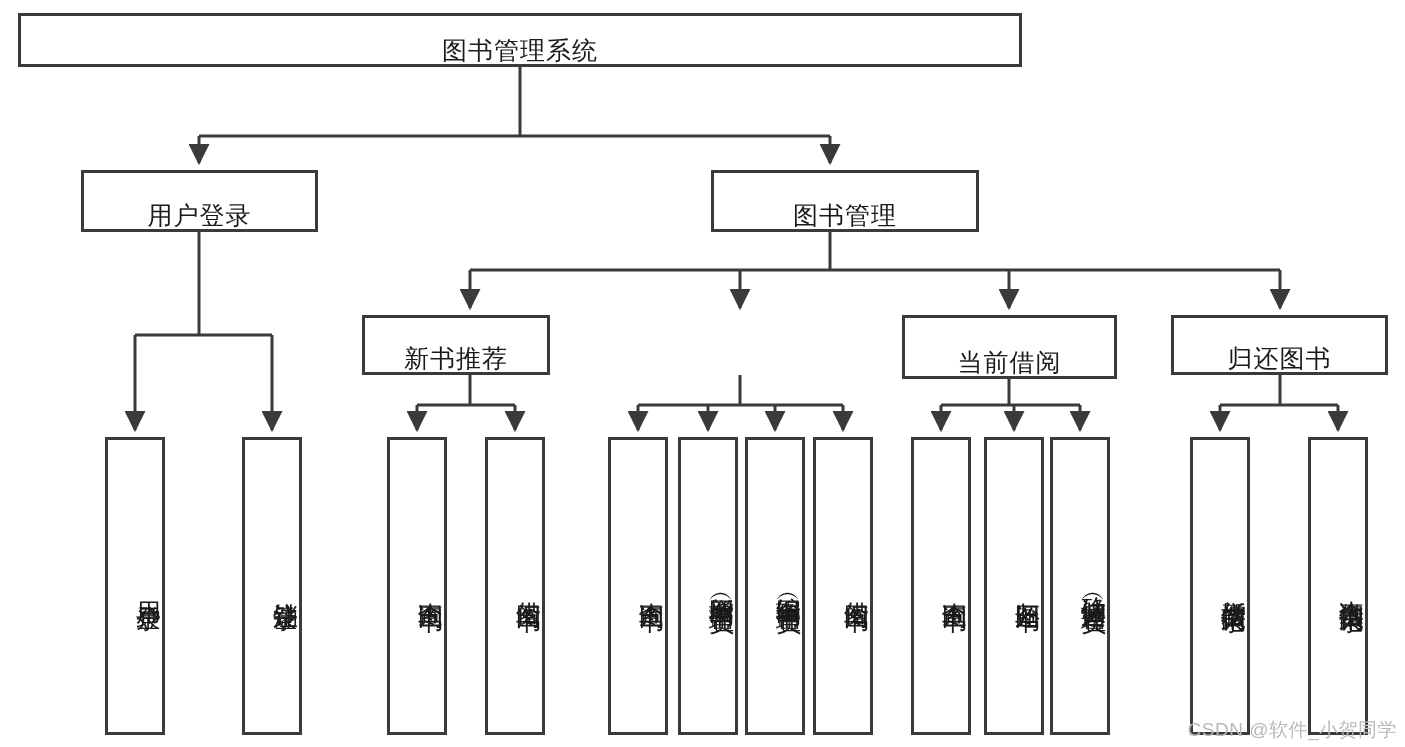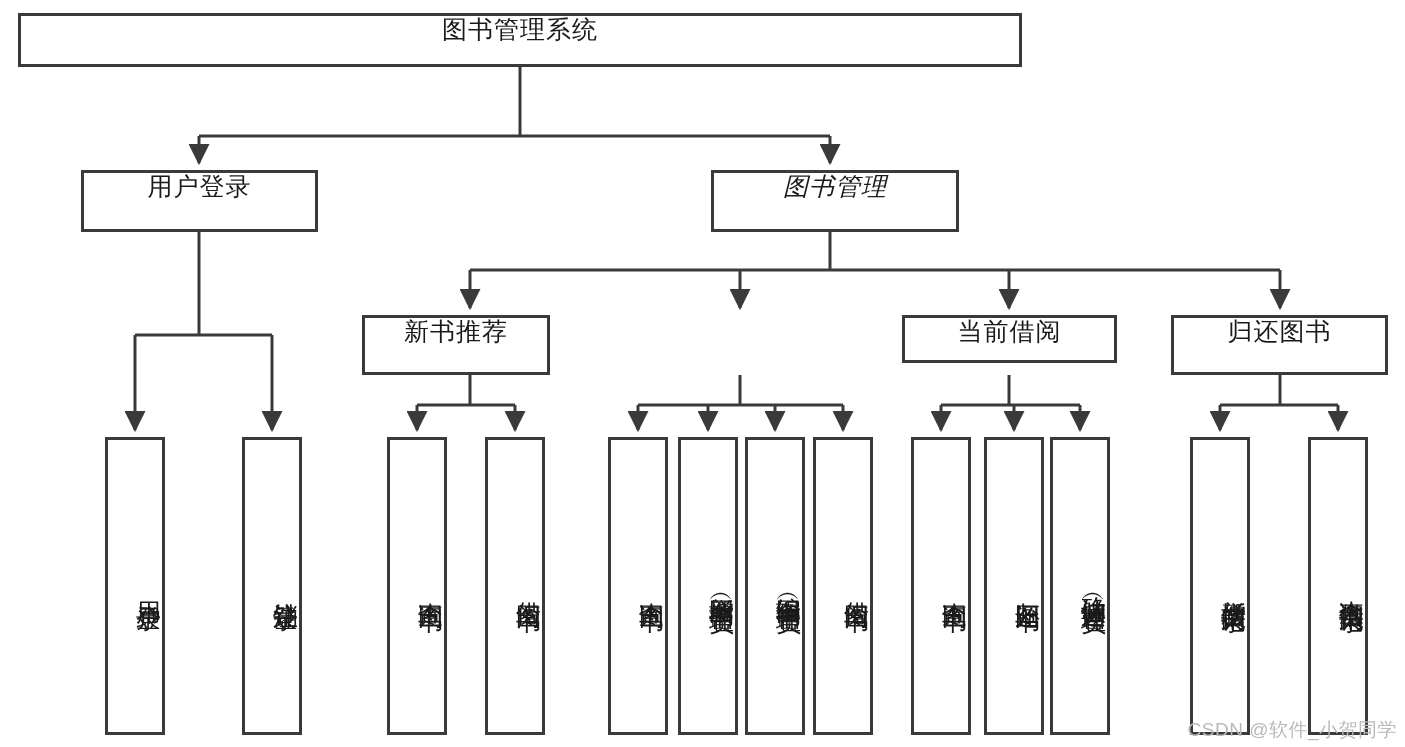--- a/index.html
+++ b/index.html
@@ -25,21 +25,21 @@
     width: 1405px;
     height: 747px;
     pointer-events: none;
   }
   .node {
     position: absolute;
     box-sizing: border-box;
     border: 3px solid #3a3a3a;
     background: #ffffff;
     display: flex;
-    align-items: flex-start;
+    align-items: flex-end;
     justify-content: center;
     color: #1a1a1a;
   }
   .node.horiz {
     font-size: 25px;
     letter-spacing: 1px;
     line-height: 1.1;
   }
   .node.vert {
     writing-mode: vertical-rl;
@@ -123,28 +123,28 @@
     </g>
   </svg>
 
   <div class="node horiz" style="left: 18px; top: 13px; width: 1004px; height: 54px;">
     <span>图书管理系统</span>
   </div>
 
   <div class="node horiz" style="left: 81px; top: 170px; width: 237px; height: 62px;">
     <span>用户登录</span>
   </div>
-  <div class="node horiz" style="left: 711px; top: 170px; width: 248px; height: 62px; font-style: italic;">
+  <div class="node horiz" style="left: 711px; top: 170px; width: 268px; height: 62px;">
     <span>图书管理</span>
   </div>
 
   <div class="node horiz" style="left: 362px; top: 315px; width: 188px; height: 60px;">
     <span>新书推荐</span>
   </div>
-  <div class="node horiz" style="left: 902px; top: 315px; width: 215px; height: 48px;">
+  <div class="node horiz" style="left: 902px; top: 315px; width: 215px; height: 64px;">
     <span>当前借阅</span>
   </div>
   <div class="node horiz" style="left: 1171px; top: 315px; width: 217px; height: 60px;">
     <span>归还图书</span>
   </div>
 
   <div class="node vert" style="left: 105px; top: 437px; width: 60px; height: 298px;">
     <span class="vlabel">用户登录</span>
   </div>
   <div class="node vert" style="left: 242px; top: 437px; width: 60px; height: 298px;">

